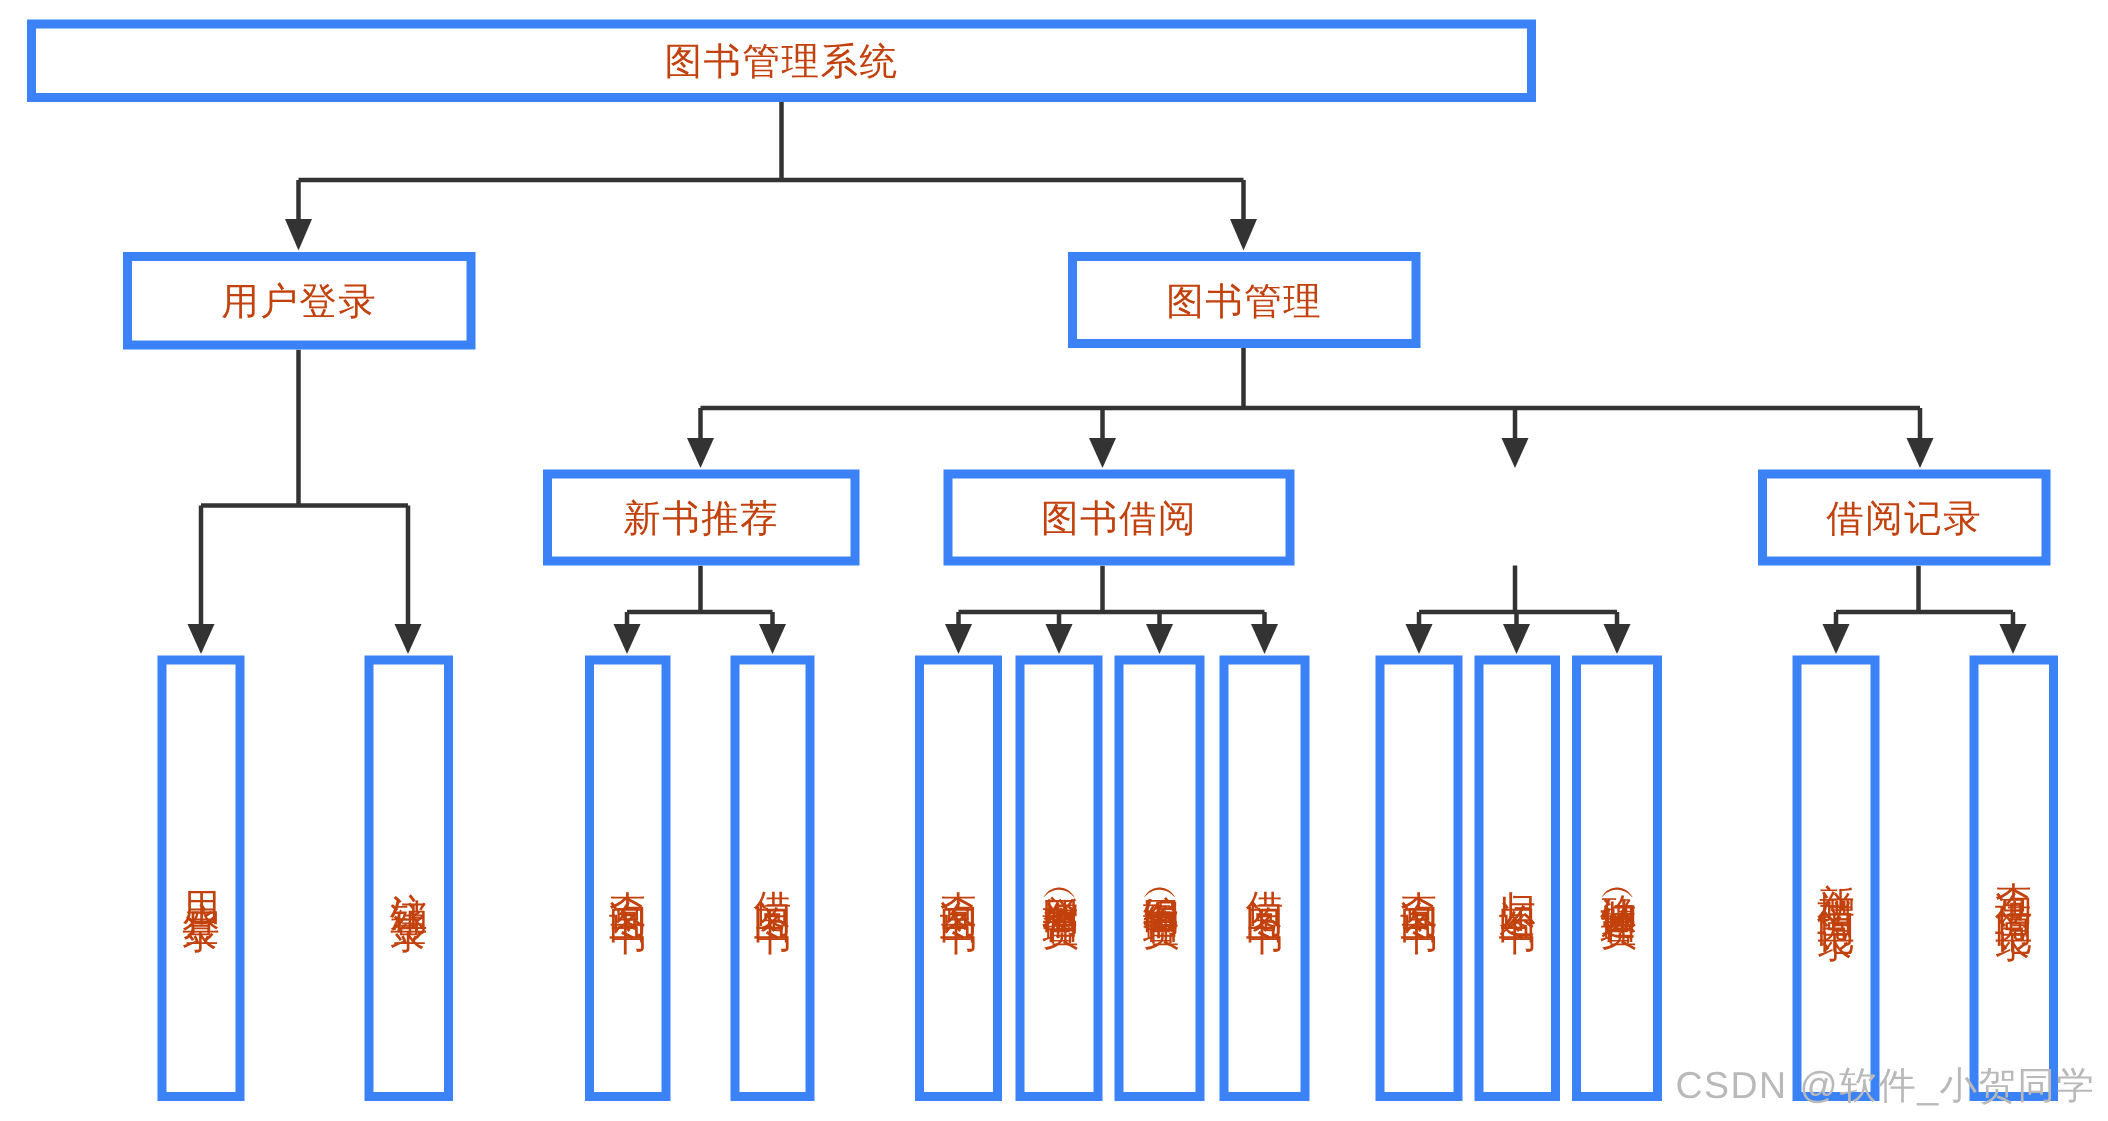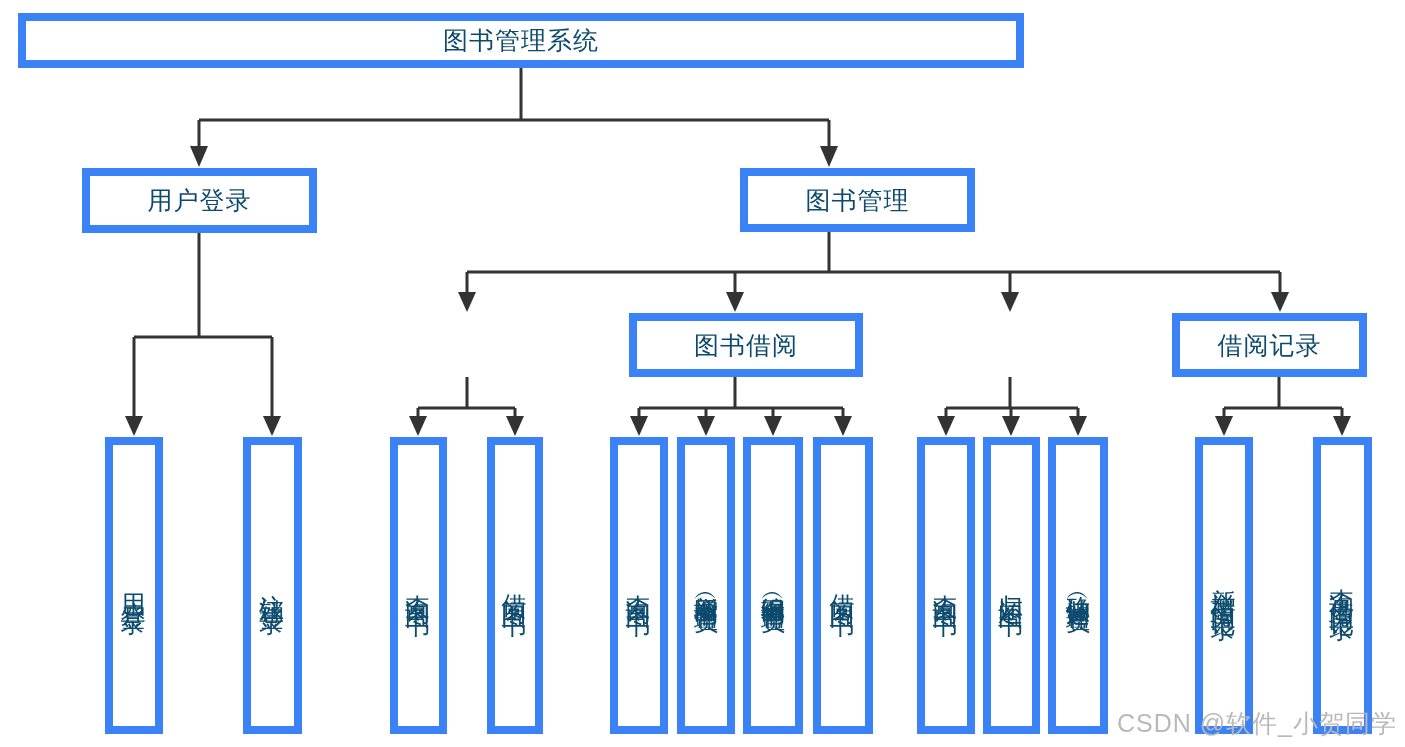--- a/index.html
+++ b/index.html
@@ -16,26 +16,26 @@
     overflow: hidden;
   }
   #wires {
     position: absolute;
     left: 0; top: 0;
     width: 1405px; height: 747px;
   }
   .node {
     position: absolute;
     box-sizing: border-box;
-    border: 8px solid #3b82f6;
+    border: 6px solid #3b82f6;
     background: #ffffff;
     display: flex;
     align-items: center;
     justify-content: center;
-    color: #0c4a6e;
+    color: #c2410c;
     font-size: 25px;
     letter-spacing: 1px;
     white-space: nowrap;
     z-index: 2;
   }
   .leaf {
     writing-mode: vertical-rl;
     text-orientation: mixed;
     letter-spacing: 6px;
     white-space: normal;
@@ -134,22 +134,23 @@
       <path d="M1069 416 L1087 416 L1078 436 Z"></path>
 
       <path d="M1215 416 L1233 416 L1224 436 Z"></path>
       <path d="M1333 416 L1351 416 L1342 436 Z"></path>
     </g>
   </svg>
 
   <div class="node" style="left:18px; top:13px; width:1006px; height:55px;">图书管理系统</div>
 
   <div class="node" style="left:82px; top:168px; width:235px; height:65px;">用户登录</div>
-  <div class="node" style="left:712px; top:168px; width:235px; height:64px;margin-left:28px;">图书管理</div>
+  <div class="node" style="left:712px; top:168px; width:235px; height:64px;">图书管理</div>
 
+  <div class="node lvl3" style="left:362px; width:211px;">新书推荐</div>
   <div class="node lvl3" style="left:629px; width:234px;">图书借阅</div>
   <div class="node lvl3" style="left:1172px; width:195px;">借阅记录</div>
 
   <div class="node leaf" style="left:105px; width:58px;">用户登录</div>
   <div class="node leaf" style="left:243px; width:59px;">注销登录</div>
 
   <div class="node leaf" style="left:390px; width:57px;">查询图书</div>
   <div class="node leaf" style="left:487px; width:56px;">借阅图书</div>
 
   <div class="node leaf" style="left:610px; width:58px;">查询图书</div>

